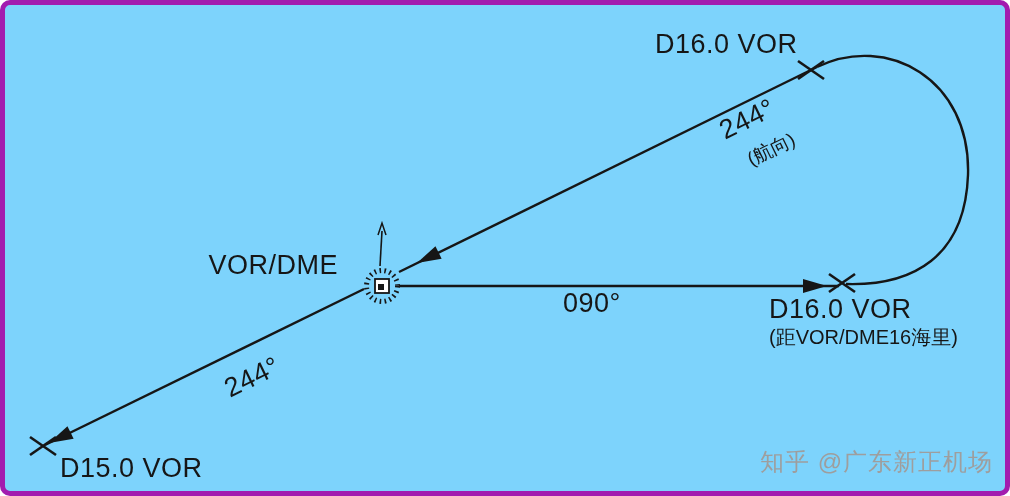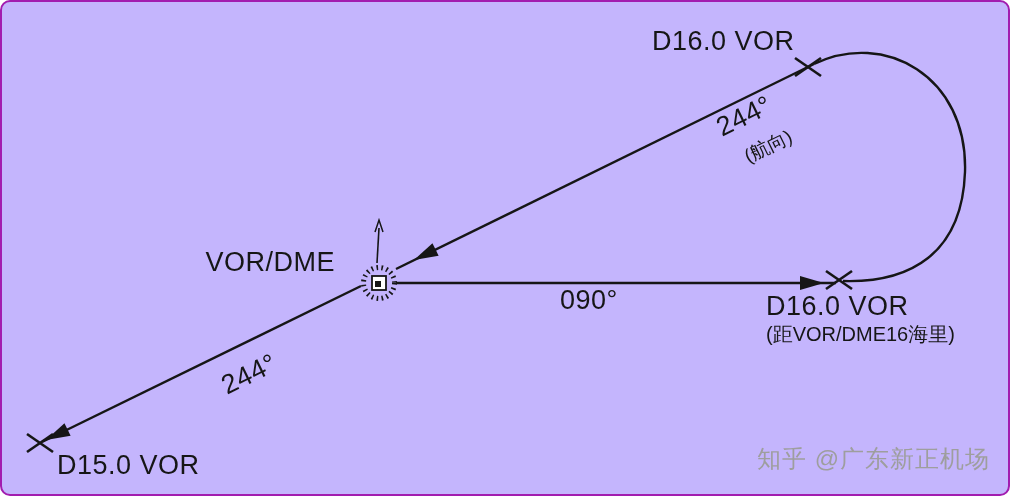--- a/index.html
+++ b/index.html
@@ -5,22 +5,22 @@
   html, body {
     margin: 0;
     padding: 0;
     background: #ffffff;
   }
   .canvas {
     position: relative;
     width: 1010px;
     height: 496px;
     box-sizing: border-box;
-    background: #c4b5fd;
-    border: 2px solid #a21caf;
+    background: #7dd3fc;
+    border: 5px solid #a21caf;
     border-radius: 10px;
     overflow: hidden;
     font-family: "Liberation Sans", "DejaVu Sans", sans-serif;
   }
   svg text {
     fill: #161616;
     font-family: "Liberation Sans", "DejaVu Sans", sans-serif;
   }
   .lbl-big   { font-size: 27px; letter-spacing: 0.5px; }
   .lbl-small { font-size: 20px; }

